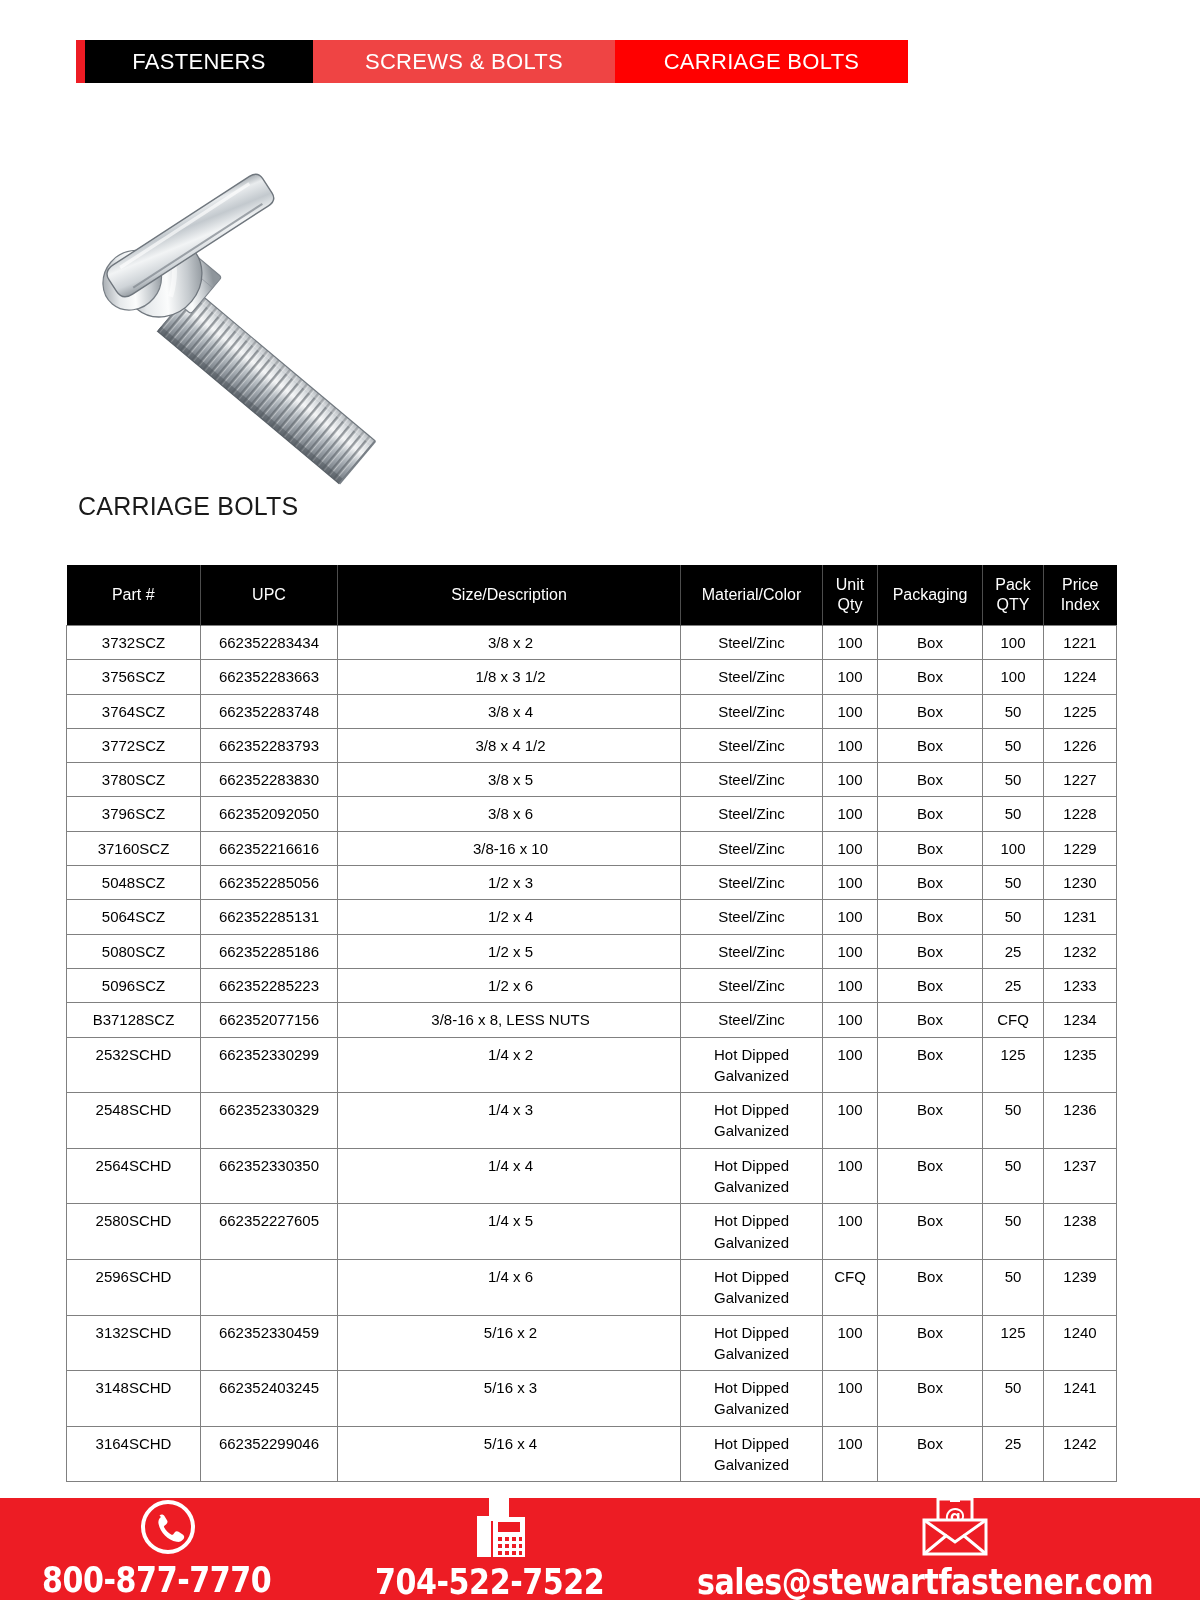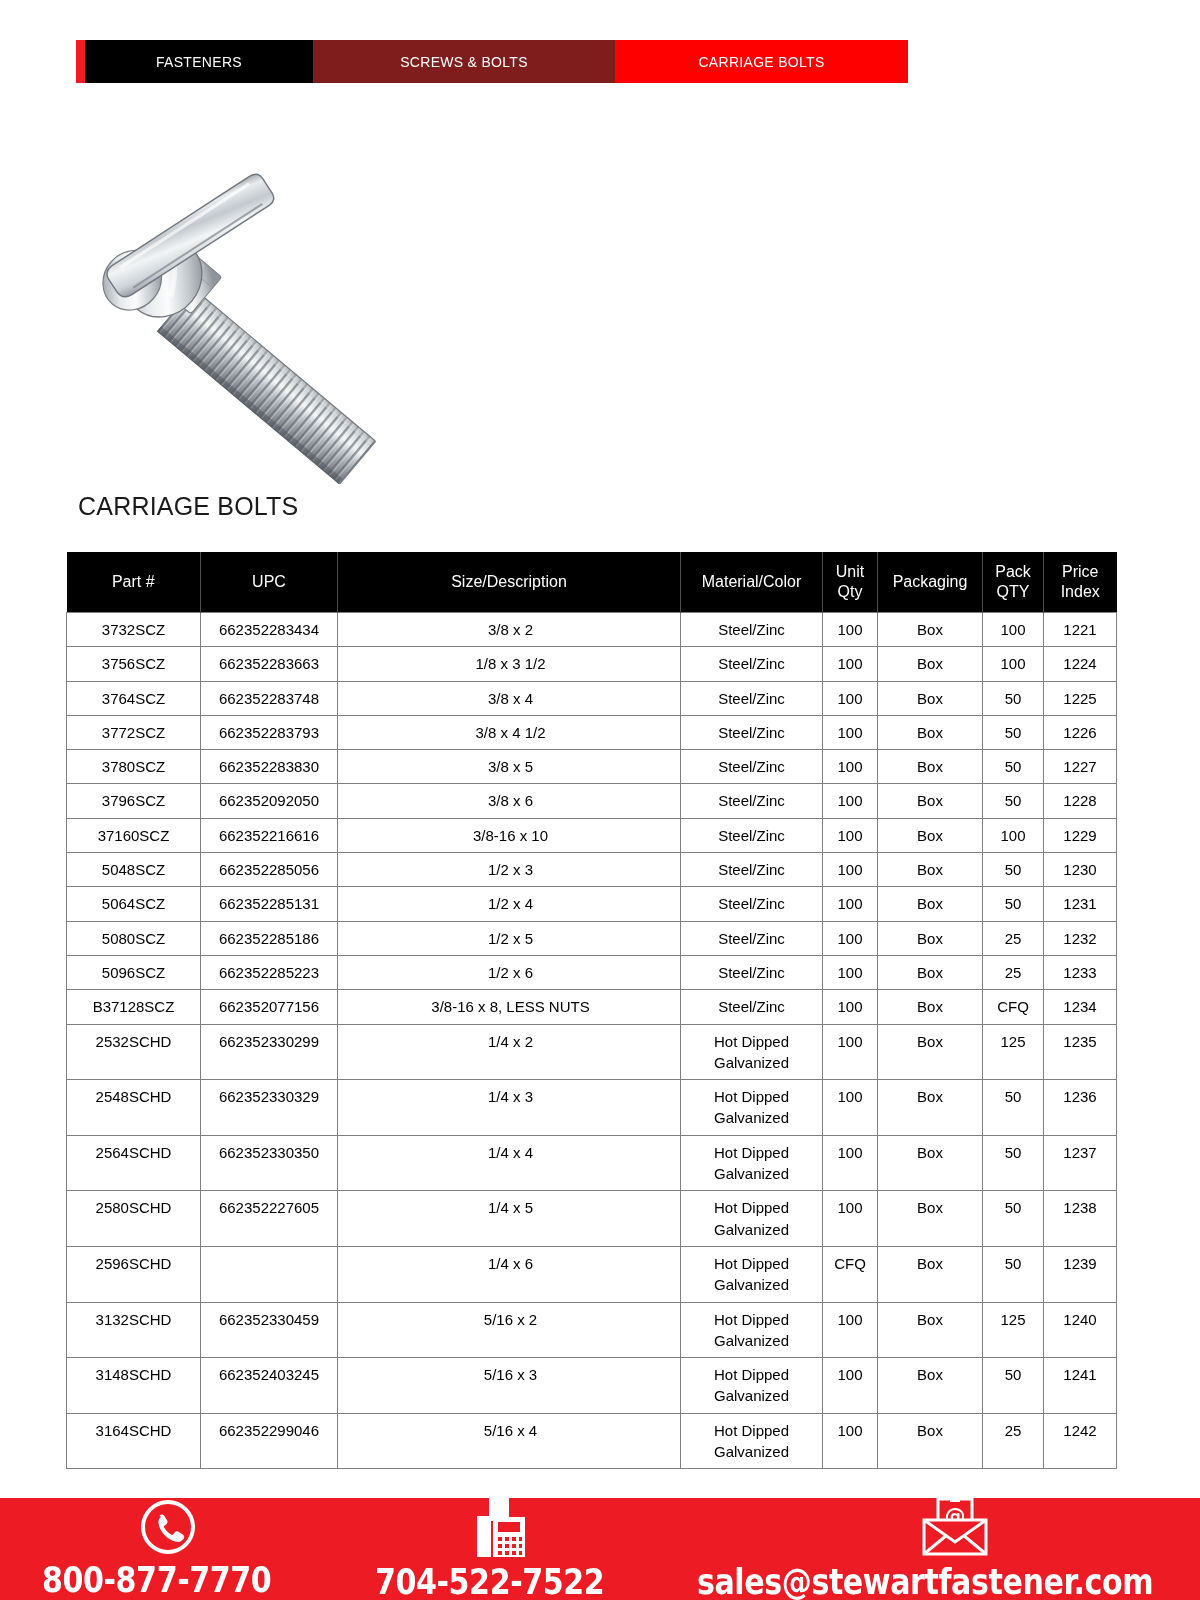--- a/index.html
+++ b/index.html
@@ -27,28 +27,28 @@
   }
   .accent-stripe {
     width: 9px;
     background: #ED1C24;
     flex: 0 0 auto;
   }
   .crumb {
     display: flex;
     align-items: center;
     justify-content: center;
-    font-size: 14px;
+    font-size: 22px;
     letter-spacing: 0.3px;
     color: #ffffff;
     white-space: nowrap;
     box-sizing: border-box;
   }
   .crumb-black { background: #000000; width: 228px; }
-  .crumb-gray  { background: #7f1d1d; width: 302px; }
+  .crumb-gray  { background: #ef4444; width: 302px; }
   .crumb-red   { background: #FF0000; width: 293px; }
 
   
   .product-image {
     position: absolute;
     left: 70px;
     top: 92px;
     width: 400px;
     height: 400px;
   }
@@ -61,21 +61,21 @@
     font-size: 25px;
     letter-spacing: 0.2px;
     color: #1a1a1a;
     white-space: nowrap;
   }
 
   
   .table-wrap {
     position: absolute;
     left: 66px;
-    top: 552px;
+    top: 565px;
     width: 1050px;
   }
   table.parts {
     border-collapse: collapse;
     width: 1050px;
     table-layout: fixed;
     font-size: 15px;
   }
   table.parts col.c-part { width: 134px; }
   table.parts col.c-upc  { width: 137px; }

